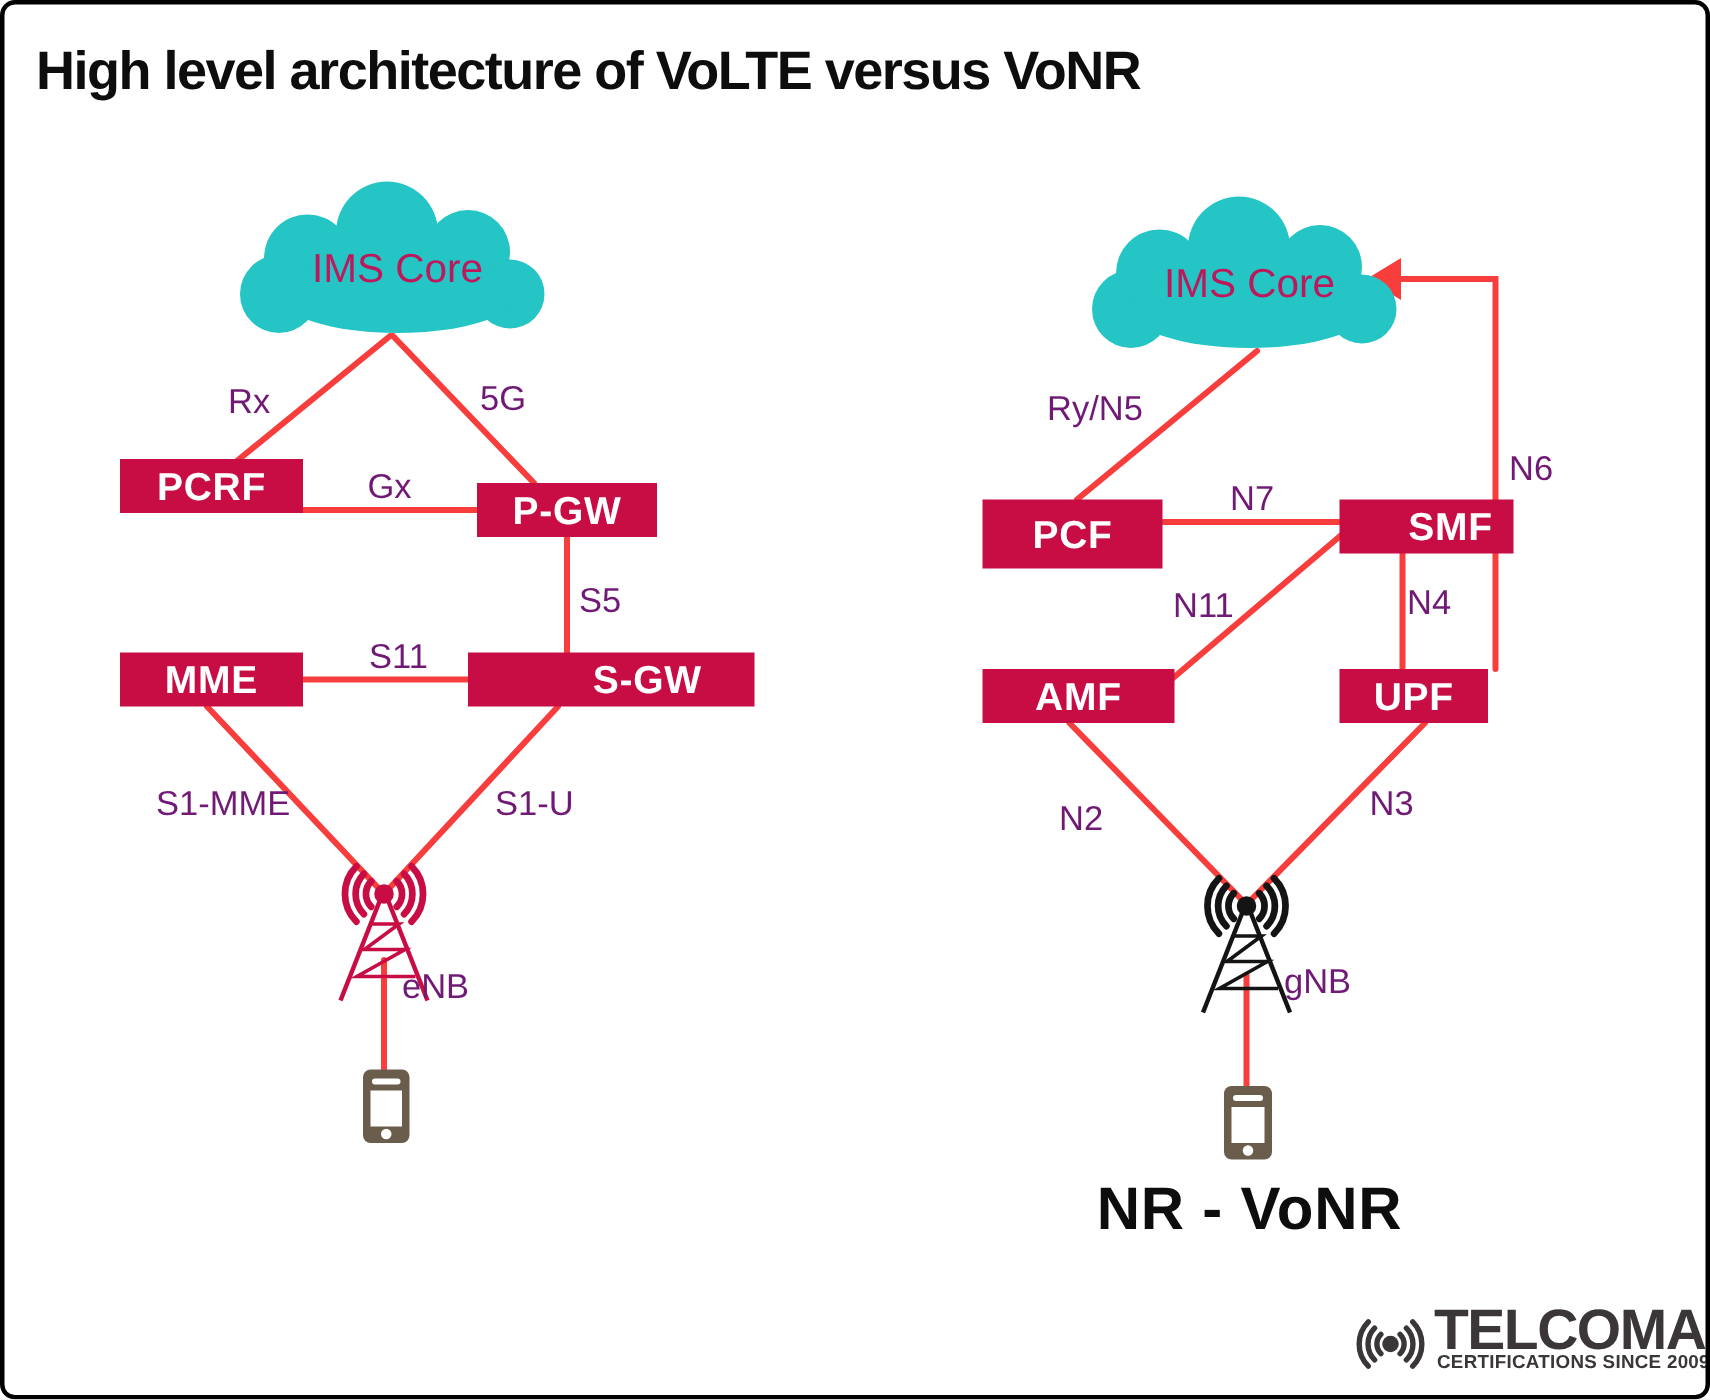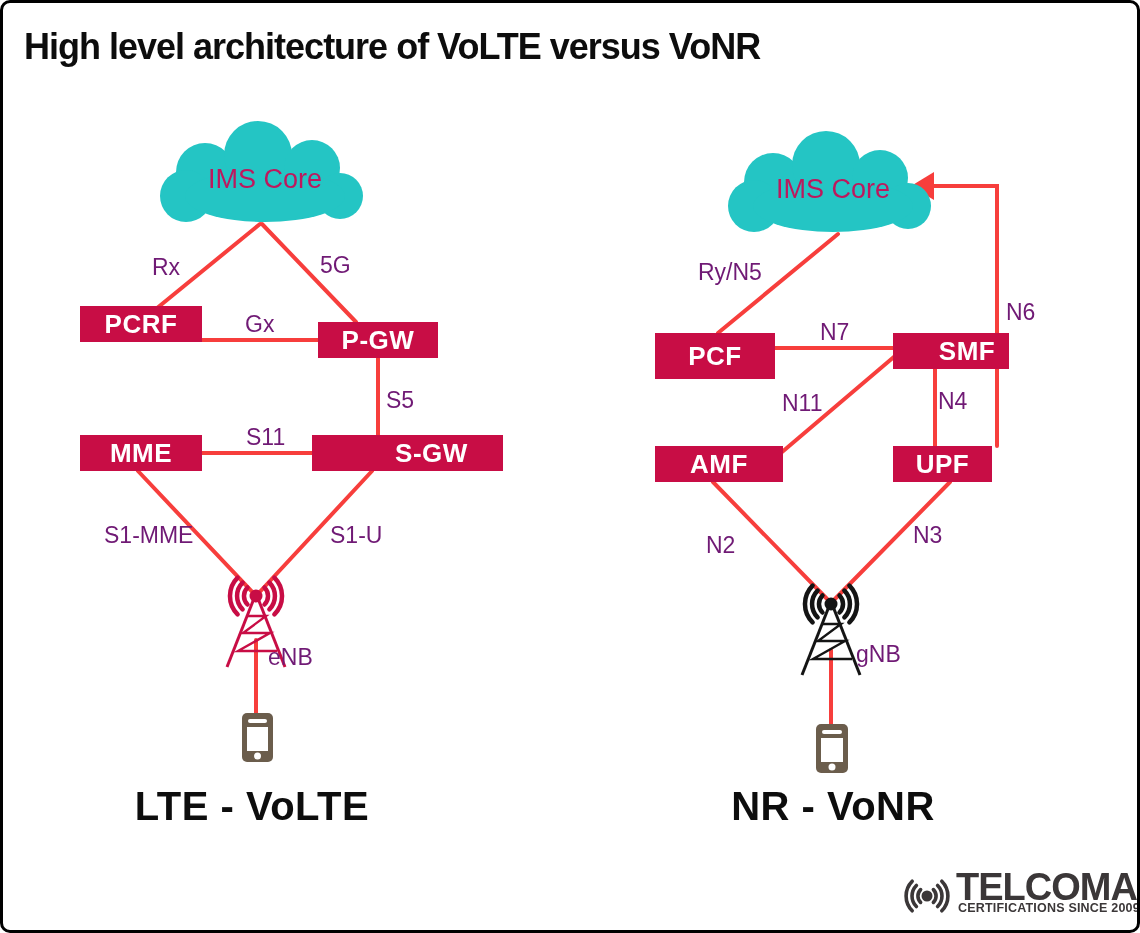--- a/index.html
+++ b/index.html
@@ -155,20 +155,19 @@
 
   <div class="lbl" style="left:698px;top:259px;">Ry/N5</div>
   <div class="lbl" style="left:820px;top:319px;">N7</div>
   <div class="lbl" style="left:782px;top:390px;">N11</div>
   <div class="lbl" style="left:938px;top:388px;">N4</div>
   <div class="lbl" style="left:1006px;top:299px;">N6</div>
   <div class="lbl" style="left:706px;top:532px;">N2</div>
   <div class="lbl" style="left:913px;top:522px;">N3</div>
   <div class="lbl" style="left:856px;top:641px;">gNB</div>
 
-  <div class="caption" style="left:97px;top:784px;">LTE - VoLTE</div>
   <div class="caption" style="left:678px;top:784px;">NR - VoNR</div>
 
   <div class="brand">TELCOMA</div>
   <div class="tagline">CERTIFICATIONS SINCE 2009</div>
 
   <div class="frame"></div>
 </div>
 
 </body></html>

